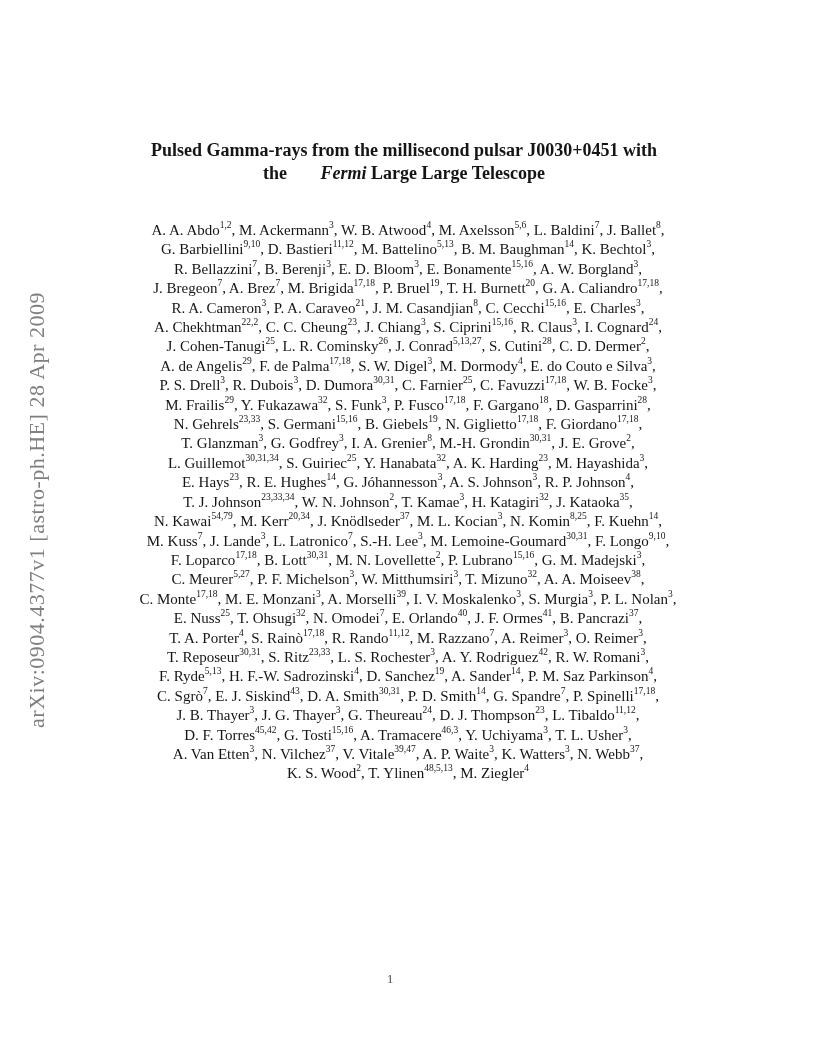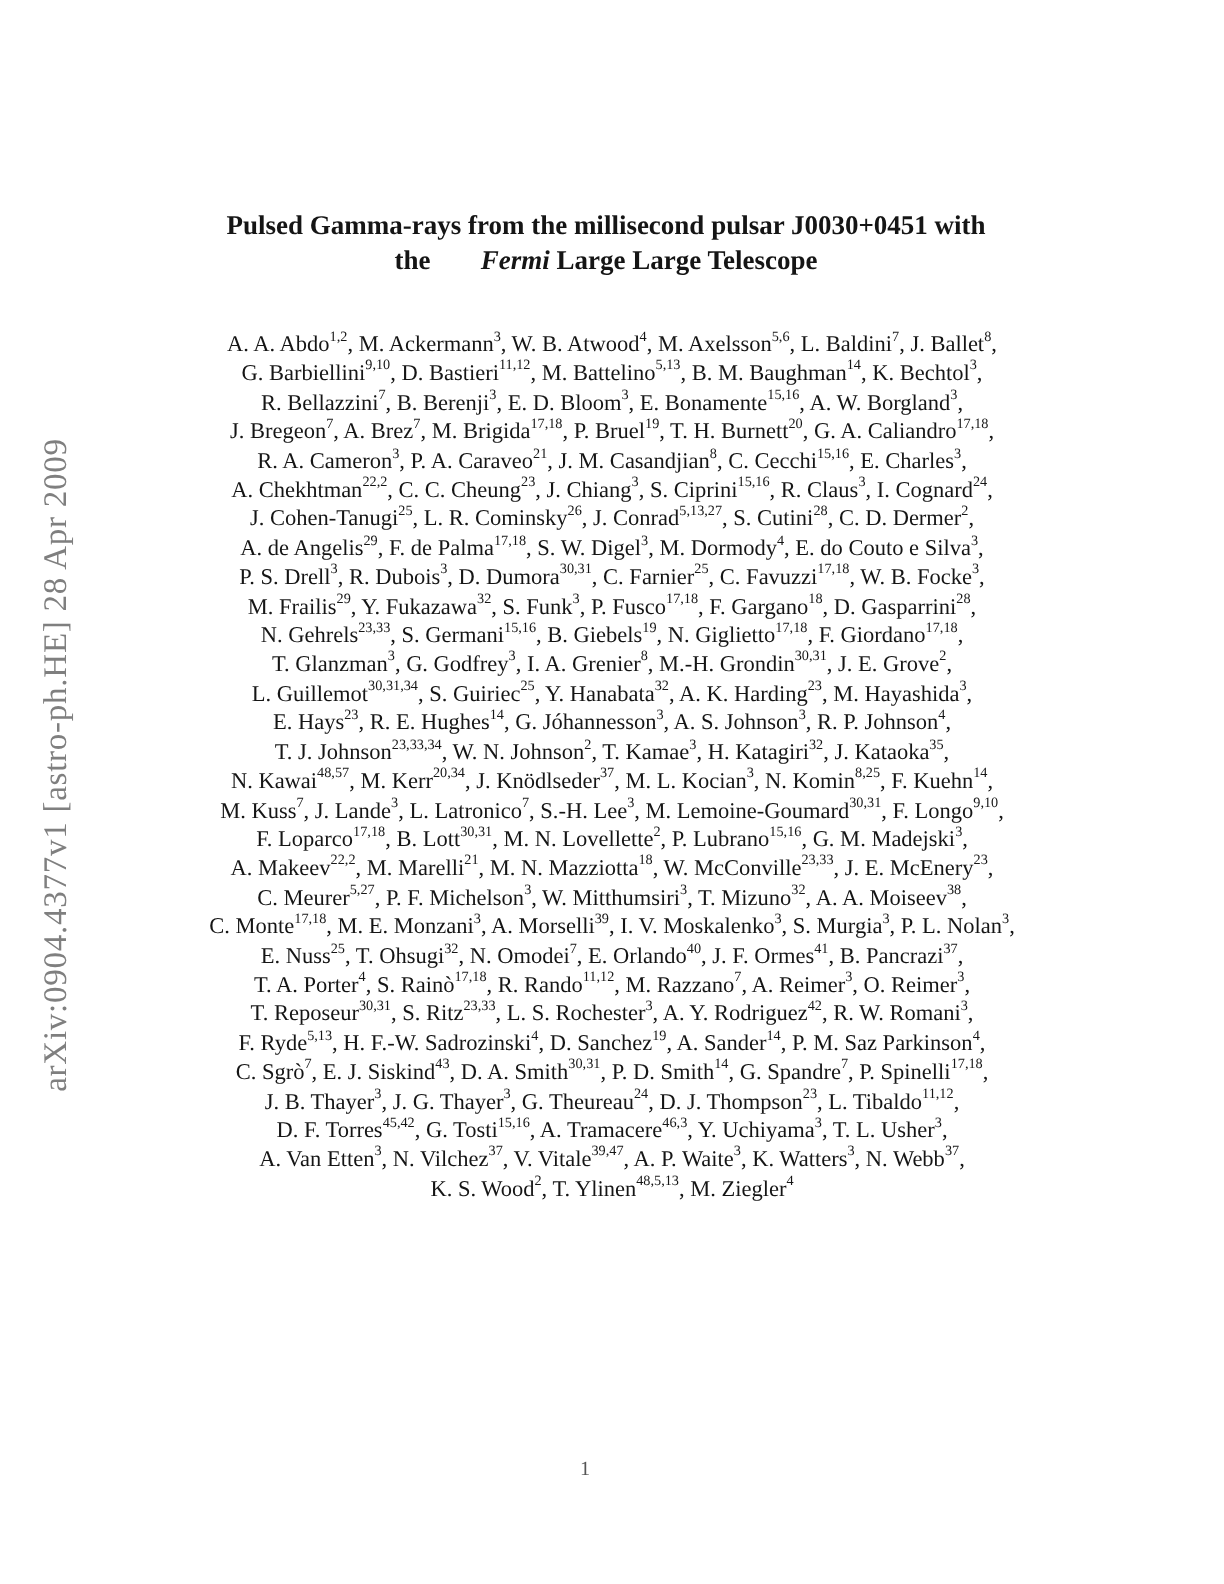--- a/index.html
+++ b/index.html
@@ -89,24 +89,23 @@
     <div class="author-line"><span class="author">A. Chekhtman<sup>22,2</sup>,</span> <span class="author">C. C. Cheung<sup>23</sup>,</span> <span class="author">J. Chiang<sup>3</sup>,</span> <span class="author">S. Ciprini<sup>15,16</sup>,</span> <span class="author">R. Claus<sup>3</sup>,</span> <span class="author">I. Cognard<sup>24</sup>,</span></div>
     <div class="author-line"><span class="author">J. Cohen-Tanugi<sup>25</sup>,</span> <span class="author">L. R. Cominsky<sup>26</sup>,</span> <span class="author">J. Conrad<sup>5,13,27</sup>,</span> <span class="author">S. Cutini<sup>28</sup>,</span> <span class="author">C. D. Dermer<sup>2</sup>,</span></div>
     <div class="author-line"><span class="author">A. de Angelis<sup>29</sup>,</span> <span class="author">F. de Palma<sup>17,18</sup>,</span> <span class="author">S. W. Digel<sup>3</sup>,</span> <span class="author">M. Dormody<sup>4</sup>,</span> <span class="author">E. do Couto e Silva<sup>3</sup>,</span></div>
     <div class="author-line"><span class="author">P. S. Drell<sup>3</sup>,</span> <span class="author">R. Dubois<sup>3</sup>,</span> <span class="author">D. Dumora<sup>30,31</sup>,</span> <span class="author">C. Farnier<sup>25</sup>,</span> <span class="author">C. Favuzzi<sup>17,18</sup>,</span> <span class="author">W. B. Focke<sup>3</sup>,</span></div>
     <div class="author-line"><span class="author">M. Frailis<sup>29</sup>,</span> <span class="author">Y. Fukazawa<sup>32</sup>,</span> <span class="author">S. Funk<sup>3</sup>,</span> <span class="author">P. Fusco<sup>17,18</sup>,</span> <span class="author">F. Gargano<sup>18</sup>,</span> <span class="author">D. Gasparrini<sup>28</sup>,</span></div>
     <div class="author-line"><span class="author">N. Gehrels<sup>23,33</sup>,</span> <span class="author">S. Germani<sup>15,16</sup>,</span> <span class="author">B. Giebels<sup>19</sup>,</span> <span class="author">N. Giglietto<sup>17,18</sup>,</span> <span class="author">F. Giordano<sup>17,18</sup>,</span></div>
     <div class="author-line"><span class="author">T. Glanzman<sup>3</sup>,</span> <span class="author">G. Godfrey<sup>3</sup>,</span> <span class="author">I. A. Grenier<sup>8</sup>,</span> <span class="author">M.-H. Grondin<sup>30,31</sup>,</span> <span class="author">J. E. Grove<sup>2</sup>,</span></div>
     <div class="author-line"><span class="author">L. Guillemot<sup>30,31,34</sup>,</span> <span class="author">S. Guiriec<sup>25</sup>,</span> <span class="author">Y. Hanabata<sup>32</sup>,</span> <span class="author">A. K. Harding<sup>23</sup>,</span> <span class="author">M. Hayashida<sup>3</sup>,</span></div>
     <div class="author-line"><span class="author">E. Hays<sup>23</sup>,</span> <span class="author">R. E. Hughes<sup>14</sup>,</span> <span class="author">G. Jóhannesson<sup>3</sup>,</span> <span class="author">A. S. Johnson<sup>3</sup>,</span> <span class="author">R. P. Johnson<sup>4</sup>,</span></div>
     <div class="author-line"><span class="author">T. J. Johnson<sup>23,33,34</sup>,</span> <span class="author">W. N. Johnson<sup>2</sup>,</span> <span class="author">T. Kamae<sup>3</sup>,</span> <span class="author">H. Katagiri<sup>32</sup>,</span> <span class="author">J. Kataoka<sup>35</sup>,</span></div>
-    <div class="author-line"><span class="author">N. Kawai<sup>48,57</sup>,</span> <span class="author">M. Kerr<sup>20,34</sup>,</span> <span class="author">J. Knödlseder<sup>37</sup>,</span> <span class="author">M. L. Kocian<sup>3</sup>,</span> <span class="author">N. Komin<sup>8,25</sup>,</span> <span class="author">F. Kuehn<sup>14</sup>,</span></div>
+    <div class="author-line"><span class="author">N. Kawai<sup>54,79</sup>,</span> <span class="author">M. Kerr<sup>20,34</sup>,</span> <span class="author">J. Knödlseder<sup>37</sup>,</span> <span class="author">M. L. Kocian<sup>3</sup>,</span> <span class="author">N. Komin<sup>8,25</sup>,</span> <span class="author">F. Kuehn<sup>14</sup>,</span></div>
     <div class="author-line"><span class="author">M. Kuss<sup>7</sup>,</span> <span class="author">J. Lande<sup>3</sup>,</span> <span class="author">L. Latronico<sup>7</sup>,</span> <span class="author">S.-H. Lee<sup>3</sup>,</span> <span class="author">M. Lemoine-Goumard<sup>30,31</sup>,</span> <span class="author">F. Longo<sup>9,10</sup>,</span></div>
     <div class="author-line"><span class="author">F. Loparco<sup>17,18</sup>,</span> <span class="author">B. Lott<sup>30,31</sup>,</span> <span class="author">M. N. Lovellette<sup>2</sup>,</span> <span class="author">P. Lubrano<sup>15,16</sup>,</span> <span class="author">G. M. Madejski<sup>3</sup>,</span></div>
-    <div class="author-line"><span class="author">A. Makeev<sup>22,2</sup>,</span> <span class="author">M. Marelli<sup>21</sup>,</span> <span class="author">M. N. Mazziotta<sup>18</sup>,</span> <span class="author">W. McConville<sup>23,33</sup>,</span> <span class="author">J. E. McEnery<sup>23</sup>,</span></div>
     <div class="author-line"><span class="author">C. Meurer<sup>5,27</sup>,</span> <span class="author">P. F. Michelson<sup>3</sup>,</span> <span class="author">W. Mitthumsiri<sup>3</sup>,</span> <span class="author">T. Mizuno<sup>32</sup>,</span> <span class="author">A. A. Moiseev<sup>38</sup>,</span></div>
     <div class="author-line"><span class="author">C. Monte<sup>17,18</sup>,</span> <span class="author">M. E. Monzani<sup>3</sup>,</span> <span class="author">A. Morselli<sup>39</sup>,</span> <span class="author">I. V. Moskalenko<sup>3</sup>,</span> <span class="author">S. Murgia<sup>3</sup>,</span> <span class="author">P. L. Nolan<sup>3</sup>,</span></div>
     <div class="author-line"><span class="author">E. Nuss<sup>25</sup>,</span> <span class="author">T. Ohsugi<sup>32</sup>,</span> <span class="author">N. Omodei<sup>7</sup>,</span> <span class="author">E. Orlando<sup>40</sup>,</span> <span class="author">J. F. Ormes<sup>41</sup>,</span> <span class="author">B. Pancrazi<sup>37</sup>,</span></div>
     <div class="author-line"><span class="author">T. A. Porter<sup>4</sup>,</span> <span class="author">S. Rainò<sup>17,18</sup>,</span> <span class="author">R. Rando<sup>11,12</sup>,</span> <span class="author">M. Razzano<sup>7</sup>,</span> <span class="author">A. Reimer<sup>3</sup>,</span> <span class="author">O. Reimer<sup>3</sup>,</span></div>
     <div class="author-line"><span class="author">T. Reposeur<sup>30,31</sup>,</span> <span class="author">S. Ritz<sup>23,33</sup>,</span> <span class="author">L. S. Rochester<sup>3</sup>,</span> <span class="author">A. Y. Rodriguez<sup>42</sup>,</span> <span class="author">R. W. Romani<sup>3</sup>,</span></div>
     <div class="author-line"><span class="author">F. Ryde<sup>5,13</sup>,</span> <span class="author">H. F.-W. Sadrozinski<sup>4</sup>,</span> <span class="author">D. Sanchez<sup>19</sup>,</span> <span class="author">A. Sander<sup>14</sup>,</span> <span class="author">P. M. Saz Parkinson<sup>4</sup>,</span></div>
     <div class="author-line"><span class="author">C. Sgrò<sup>7</sup>,</span> <span class="author">E. J. Siskind<sup>43</sup>,</span> <span class="author">D. A. Smith<sup>30,31</sup>,</span> <span class="author">P. D. Smith<sup>14</sup>,</span> <span class="author">G. Spandre<sup>7</sup>,</span> <span class="author">P. Spinelli<sup>17,18</sup>,</span></div>
     <div class="author-line"><span class="author">J. B. Thayer<sup>3</sup>,</span> <span class="author">J. G. Thayer<sup>3</sup>,</span> <span class="author">G. Theureau<sup>24</sup>,</span> <span class="author">D. J. Thompson<sup>23</sup>,</span> <span class="author">L. Tibaldo<sup>11,12</sup>,</span></div>
     <div class="author-line"><span class="author">D. F. Torres<sup>45,42</sup>,</span> <span class="author">G. Tosti<sup>15,16</sup>,</span> <span class="author">A. Tramacere<sup>46,3</sup>,</span> <span class="author">Y. Uchiyama<sup>3</sup>,</span> <span class="author">T. L. Usher<sup>3</sup>,</span></div>
     <div class="author-line"><span class="author">A. Van Etten<sup>3</sup>,</span> <span class="author">N. Vilchez<sup>37</sup>,</span> <span class="author">V. Vitale<sup>39,47</sup>,</span> <span class="author">A. P. Waite<sup>3</sup>,</span> <span class="author">K. Watters<sup>3</sup>,</span> <span class="author">N. Webb<sup>37</sup>,</span></div>

